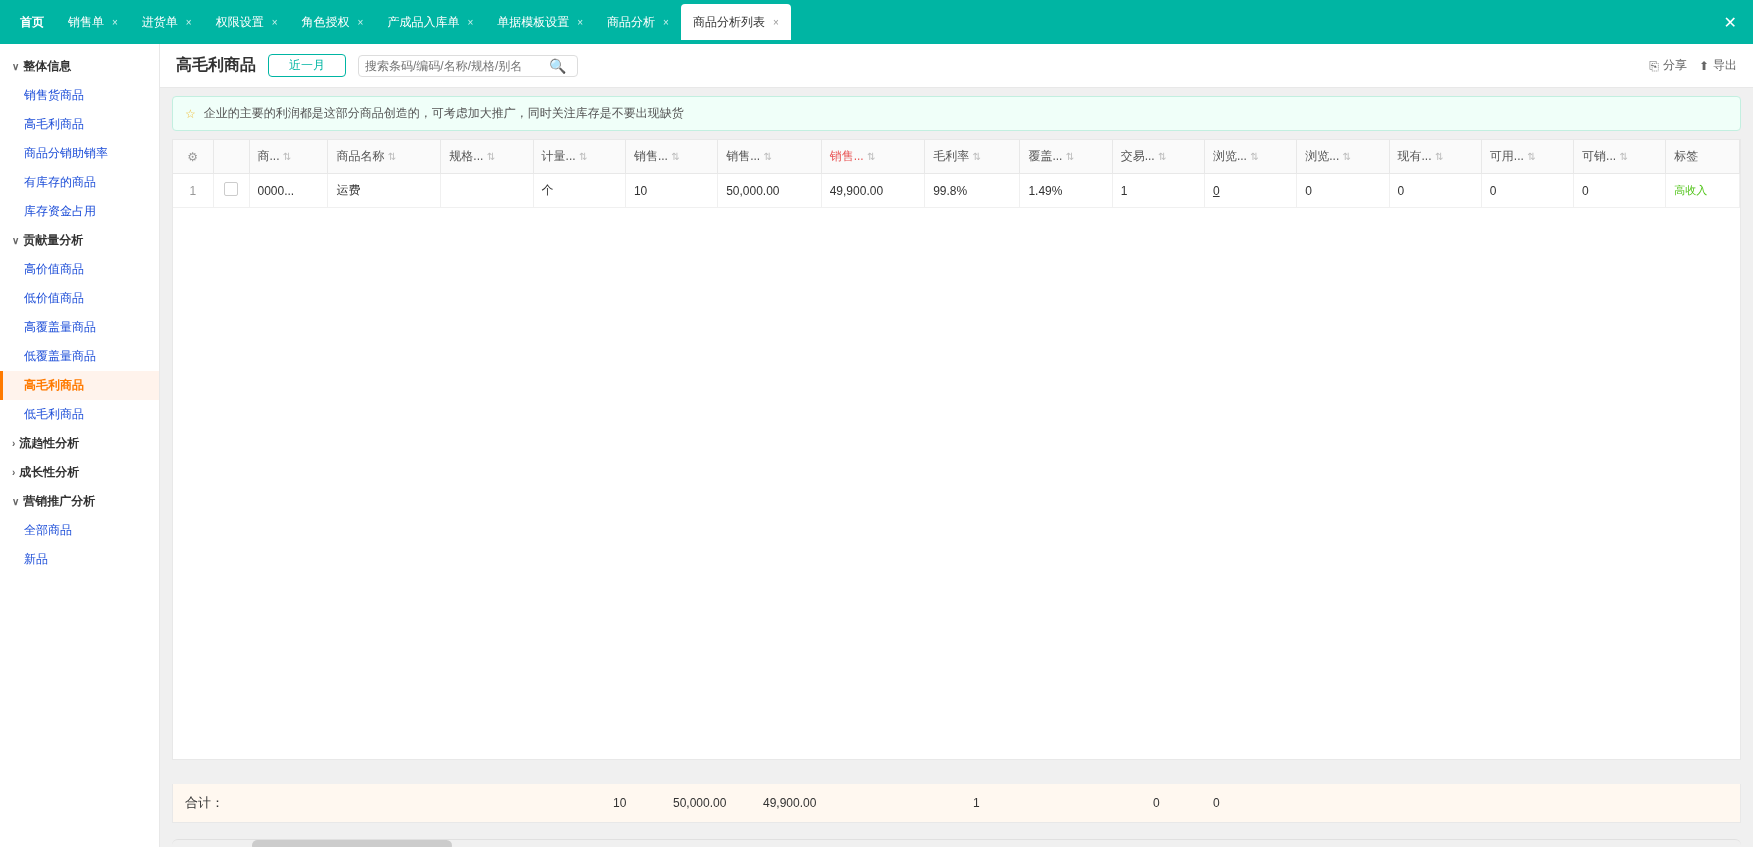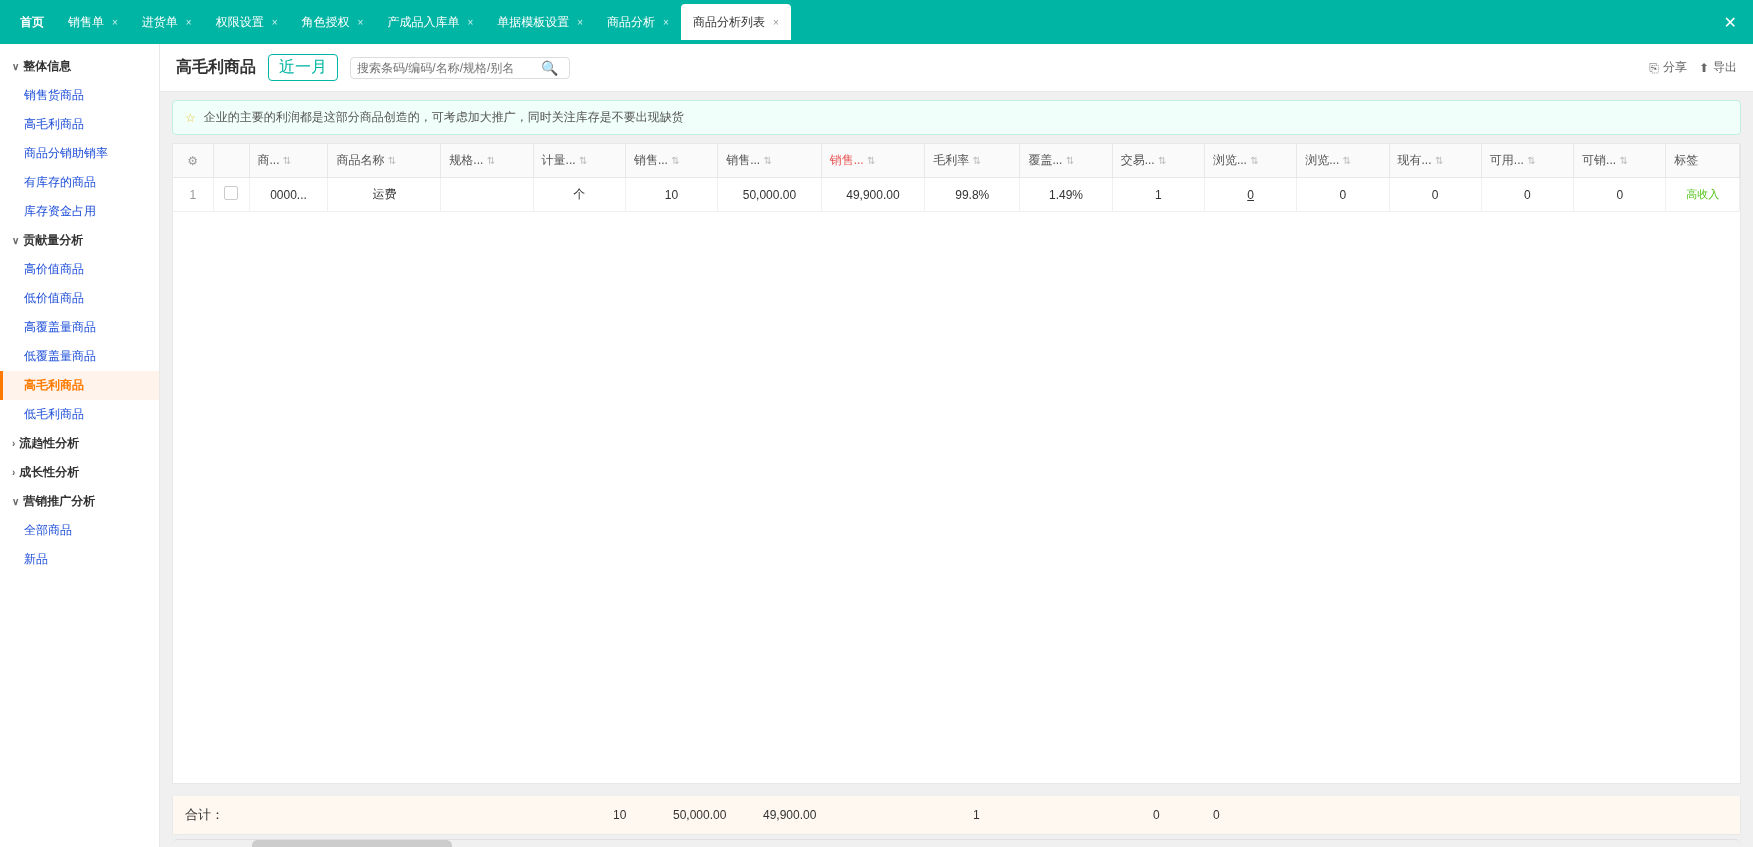--- a/index.html
+++ b/index.html
@@ -65,21 +65,21 @@
     
     .content-header {
       background: #fff; padding: 10px 16px; display: flex; align-items: center;
       gap: 12px; border-bottom: 1px solid #e8e8e8;
     }
     .content-title {
       font-size: 16px; font-weight: bold; color: #333;
     }
     .filter-btn {
       background: #fff; border: 1px solid #00b5a3; color: #00b5a3;
-      border-radius: 4px; padding: 2px 10px; cursor: pointer; font-size: 16px;
+      border-radius: 4px; padding: 2px 20px; cursor: pointer; font-size: 12px;
     }
     .search-box {
       display: flex; align-items: center; border: 1px solid #ddd; border-radius: 4px;
       padding: 2px 6px; background: #fff; gap: 4px; flex: 0 0 220px;
     }
     .search-box input {
       border: none; outline: none; font-size: 12px; color: #999; width: 180px;
     }
     .search-icon { color: #aaa; font-size: 14px; cursor: pointer; }
     .header-actions { margin-left: auto; display: flex; gap: 12px; align-items: center; }
@@ -105,31 +105,31 @@
       width: 100%; border-collapse: collapse; min-width: 1500px;
     }
     thead tr { background: #fafafa; border-bottom: 1px solid #e8e8e8; }
     thead th {
       padding: 8px 8px; text-align: left; color: #555; font-weight: normal;
       border-right: 1px solid #e8e8e8; white-space: nowrap; font-size: 12px;
       position: relative; cursor: pointer;
     }
     thead th .sort-icon { color: #bbb; font-size: 10px; }
     tbody tr { border-bottom: 1px solid #f0f0f0; }
-    tbody td { padding: 8px 8px; color: #333; border-right: 1px solid #f0f0f0; font-size: 12px; white-space: nowrap; text-align: center; }
+    tbody td { padding: 8px 8px; color: #333; border-right: 1px solid #f0f0f0; font-size: 12px; white-space: nowrap; }
     .col-num { width: 40px; text-align: center; color: #999; }
     .col-check { width: 36px; text-align: center; }
     .tag-high-income { color: #52c41a; font-size: 11px; }
     .link-underline { color: #333; text-decoration: underline; cursor: pointer; }
 
     
     .table-footer {
       background: #fff8f0; border-top: 1px solid #e8e8e8; padding: 8px 12px;
       display: flex; align-items: center; gap: 0; border: 1px solid #e8e8e8;
-      border-top: none; margin: 4px 12px;
+      border-top: none; margin: 16px 12px;
     }
     .footer-label { color: #333; font-size: 13px; padding-right: 12px; min-width: 60px; }
     .footer-cells { display: flex; flex: 1; }
     .footer-cell {
       padding: 4px 8px; min-width: 80px; color: #333; font-size: 12px;
     }
 
     
     .bottom-scrollbar {
       height: 12px; background: #f0f0f0; border-top: 1px solid #e0e0e0;

